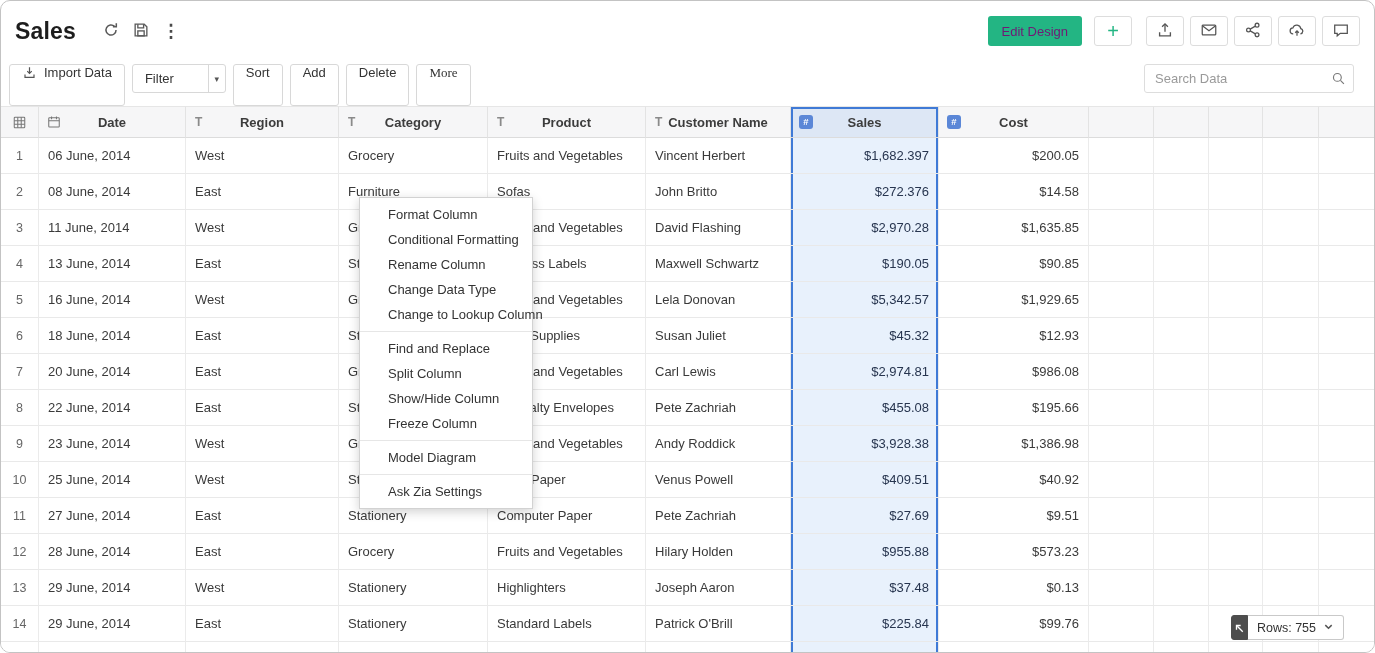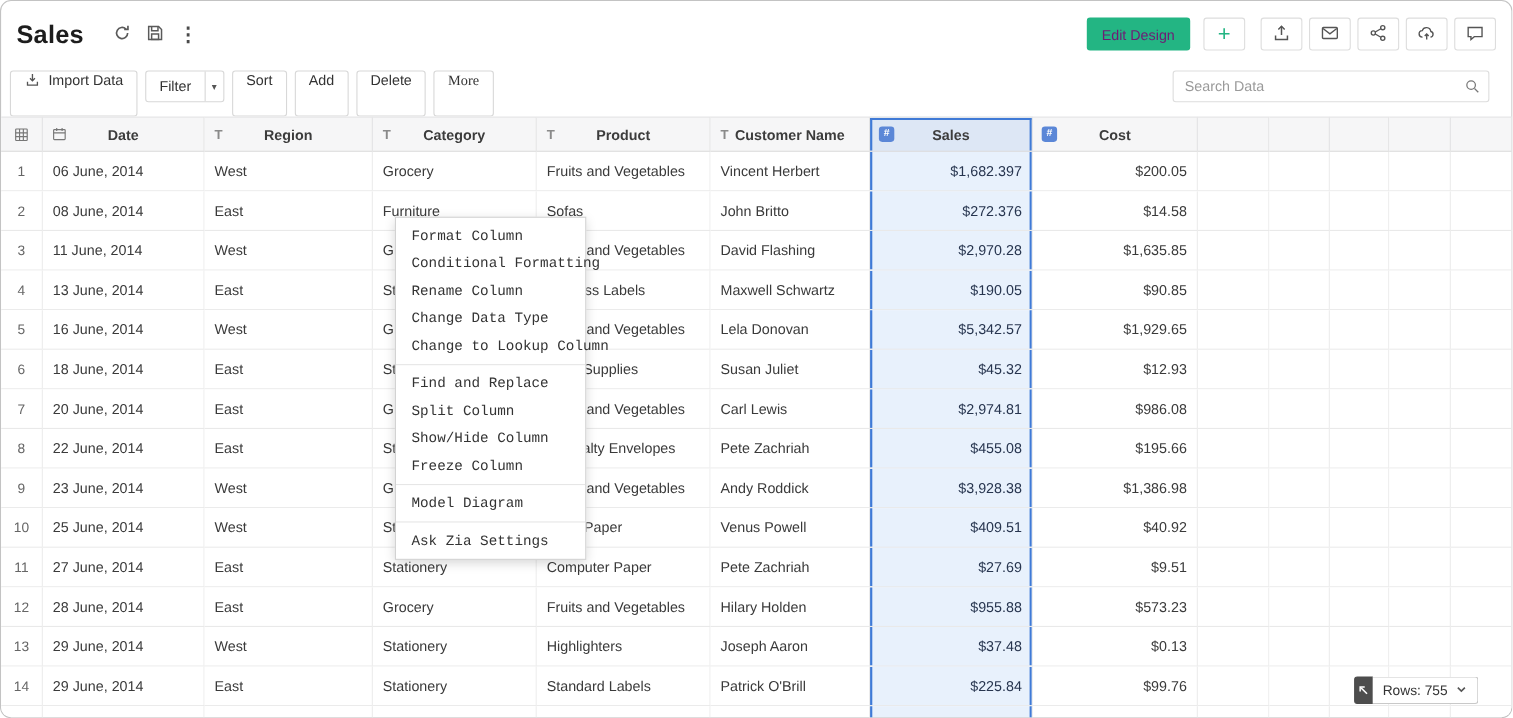--- a/index.html
+++ b/index.html
@@ -18,26 +18,26 @@
   .kebab { font-size:18px; color:#4a4a4a; line-height:18px; font-weight:700; }
   .topbar-right { display:flex; align-items:center; gap:6px; }
   .edit-design-btn { height:30px; padding:0 14px; border:none; border-radius:3px; color:#701a75; font-size:13px; cursor:pointer; margin-right:6px; }
   .plus-btn { width:38px; height:30px; background:#fff; border:1px solid #ddd; border-radius:3px; font-size:20px; line-height:1; cursor:pointer; margin-right:8px; }
   .icon-btn { width:38px; height:30px; background:#fff; border:1px solid #ddd; border-radius:3px; display:flex; align-items:center; justify-content:center; color:#555; cursor:pointer; }
   .icon-btn svg { width:18px; height:18px; }
   
   .toolbar { height:45px; display:flex; align-items:flex-start; padding:3px 8px 0 8px; }
   .tool-btn { height:42px; background:#fff; border:1px solid #d8d8d8; border-radius:3px; padding:0 12px; font-size:13px; color:#333; margin-right:7px; display:inline-flex; align-items:flex-start; gap:7px; cursor:pointer; white-space:nowrap; }
   .tool-btn svg { width:15px; height:15px; color:#555; }
-  .split-btn { display:inline-flex; height:29px; border:1px solid #d8d8d8; border-radius:3px; margin-right:7px; background:#fff; }
+  .split-btn { display:inline-flex; height:29px; border:1px solid #d8d8d8; border-radius:3px; margin-right:7px; background:#fff;gap:22px; }
   .split-main { padding:0 12px; font-size:13px; color:#333; display:flex; align-items:center; cursor:pointer; background:none; border:none; }
   .split-caret { width:17px; border:none; border-left:1px solid #d8d8d8; background:none; color:#555; font-size:9px; cursor:pointer; }
   .more-btn { background:#fff;font-family:Liberation Serif, serif; }
   .search-wrap { margin-left:auto; position:relative; margin-right:12px; }
-  .search-input { width:288px; height:29px; border:1px solid #ddd; border-radius:3px; padding:0 30px 0 10px; font-size:13px; color:#333; font-family:"Liberation Sans",sans-serif; outline:none; }
+  .search-input { width:210px; height:29px; border:1px solid #ddd; border-radius:3px; padding:0 30px 0 10px; font-size:13px; color:#333; font-family:"Liberation Sans",sans-serif; outline:none; }
   .search-input::placeholder { color:#9a9a9a; }
   .search-ic { position:absolute; right:8px; top:7px; color:#777; }
   .search-ic svg { width:15px; height:15px; }
   
   .grid-wrap { position:relative; }
   table.grid { border-collapse:separate; border-spacing:0; table-layout:fixed; width:1375px; }
   .grid th { height:32px; background:#f6f6f7; border-bottom:1px solid #dcdcdc; border-top:1px solid #e6e6e6; border-right:1px solid #e3e3e3; font-size:13px; font-weight:700; color:#3c3c3c; position:relative; text-align:center; white-space:nowrap; overflow:hidden; }
   .grid td { height:36px; border-bottom:1px solid #e9e9e9; border-right:1px solid #ebebeb; font-size:13px; color:#3a3a3a; padding:0 9px; white-space:nowrap; overflow:hidden; background:#fff; }
   .grid td.rownum { text-align:center; color:#666; font-size:12.5px; padding:0 2px; }
   .grid td.num { text-align:right; }
@@ -45,21 +45,21 @@
   .col-ic svg { width:14px; height:14px; color:#777; }
   .t-ic { position:absolute; left:9px; top:50%; transform:translateY(-50%); font-size:12px; font-weight:700; color:#8a8a8a; }
   .n-ic { position:absolute; left:8px; top:50%; transform:translateY(-50%); width:14px; height:14px; border-radius:3px; background:#5b87d7; color:#fff; font-size:9.5px; font-weight:700; line-height:14px; text-align:center; }
   .th-center-ic { display:flex; justify-content:center; align-items:center; color:#777; }
   .th-center-ic svg { width:15px; height:15px; }
   th.sel-h { background:#dde7f5; box-shadow: inset 2px 0 0 #3f7ad6, inset -2px 0 0 #3f7ad6, inset 0 2px 0 #3f7ad6; }
   td.sel { background:#e8f1fc; box-shadow: inset 2px 0 0 #3f7ad6, inset -2px 0 0 #3f7ad6; color:#27354f; }
   tr.filler td { border-bottom:none; }
   
   .menu { position:absolute; left:358px; top:91px; width:174px; background:#fff; border:1px solid #d2d2d2; box-shadow:0 3px 10px rgba(0,0,0,.18); padding:4px 0; z-index:60; }
-  .menu-item { height:25px; line-height:25px; padding:0 14px; font-size:13px; color:#333; cursor:pointer; white-space:nowrap;font-family:Liberation Mono, monospace; }
+  .menu-item { height:25px; line-height:25px; padding:0 28px; font-size:13px; color:#333; cursor:pointer; white-space:nowrap; }
   .menu-sep { border-top:1px solid #e6e6e6; margin:4px 0; }
   
   .rows-pill-wrap { position:absolute; right:30px; bottom:12px; display:flex; z-index:70; align-items:stretch; }
   .pill-handle { width:17px; background:#4d4d4d; border-radius:3px 0 0 3px; border:1px solid #4d4d4d; display:flex; align-items:center; justify-content:center; color:#fff; cursor:pointer; }
   .pill-handle svg { width:10px; height:10px; }
   .rows-pill { height:25px; background:#fff; border:1px solid #c9c9c9; border-left:none; border-radius:0 3px 3px 0; display:flex; align-items:center; gap:7px; padding:0 9px; font-size:12.5px; color:#333; cursor:pointer; }
   .rows-pill svg { width:11px; height:11px; color:#555; }
 </style>
 </head>
 <body>

